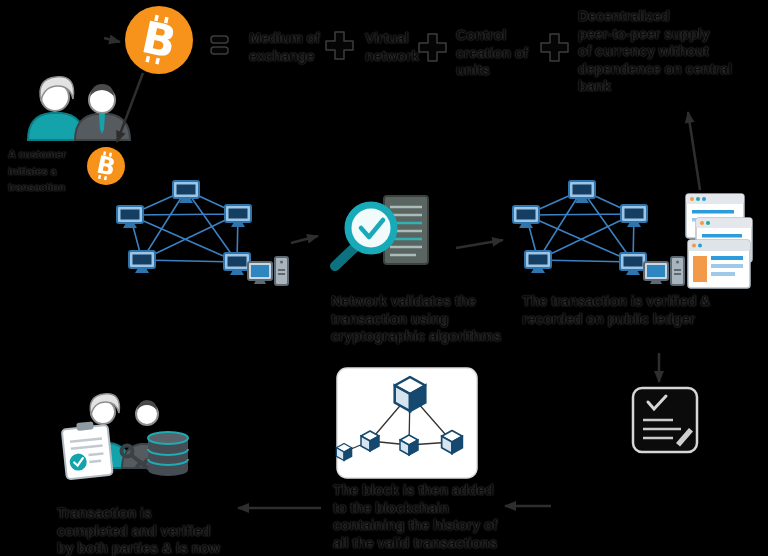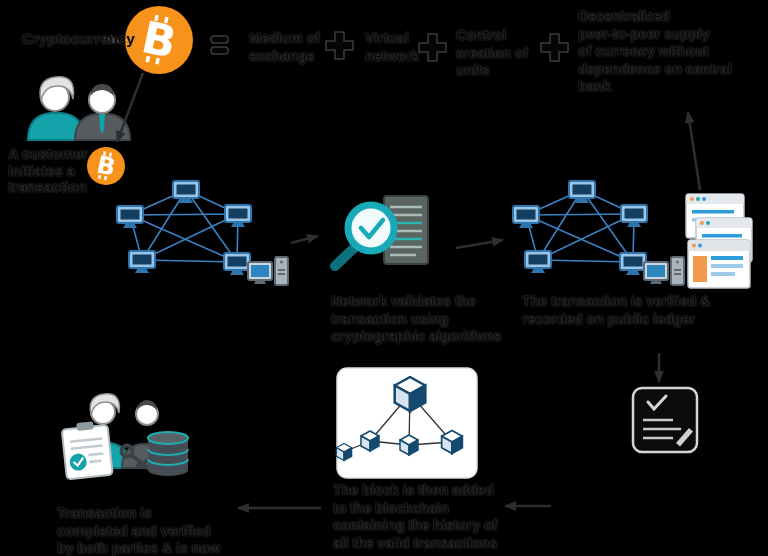--- a/index.html
+++ b/index.html
@@ -3,21 +3,21 @@
 <meta charset="utf-8">
 <style>
   html,body{margin:0;padding:0;background:#000;}
   #stage{position:relative;width:768px;height:556px;background:#000;overflow:hidden;
          font-family:"Liberation Sans",sans-serif;}
   .cap{position:absolute;font-weight:bold;font-size:14.5px;line-height:17.5px;
        color:#0a0a0a;letter-spacing:-0.2px;
        text-shadow:0 0 1.5px rgba(150,150,150,.55),0 0 3px rgba(110,110,110,.25);
        white-space:nowrap;}
   .cap div{white-space:nowrap;}
-  .small{font-size:15px;line-height:16.5px;}
+  .small{font-size:11px;line-height:16.5px;}
   svg{position:absolute;left:0;top:0;}
 </style>
 </head>
 <body>
 
 <div id="stage">
 
 <svg width="768" height="556" viewBox="0 0 768 556">
   <defs>
     <marker id="ah" markerWidth="14" markerHeight="12" refX="11" refY="5" orient="auto" markerUnits="userSpaceOnUse">
@@ -223,21 +223,20 @@
     <path d="M131,455 l17,13 M141,462 l-4,5 M147,460 l-4,5" stroke="#3c4146" stroke-width="4" stroke-linecap="round"></path>
   </g>
   <g>
     <rect x="148" y="438" width="40" height="32" fill="#454c53"></rect>
     <ellipse cx="168" cy="470" rx="20" ry="6" fill="#454c53"></ellipse>
     <ellipse cx="168" cy="438" rx="20" ry="6" fill="#5a626a" stroke="#20aab2" stroke-width="2"></ellipse>
     <path d="M148,449 a20,6 0 0 0 40,0 M148,459 a20,6 0 0 0 40,0" stroke="#20aab2" stroke-width="2" fill="none"></path>
   </g>
 </svg>
 
-<div class="cap" style="left:22px;top:30px;font-size:15.5px;">Cryptocurrency</div>
 
 <div class="cap small" style="left:8px;top:146px;">
   <div>A customer</div>
   <div>initiates a</div>
   <div>transaction</div>
 </div>
 
 <div class="cap" style="left:249px;top:30px;">
   <div>Medium of</div>
   <div>exchange</div>

